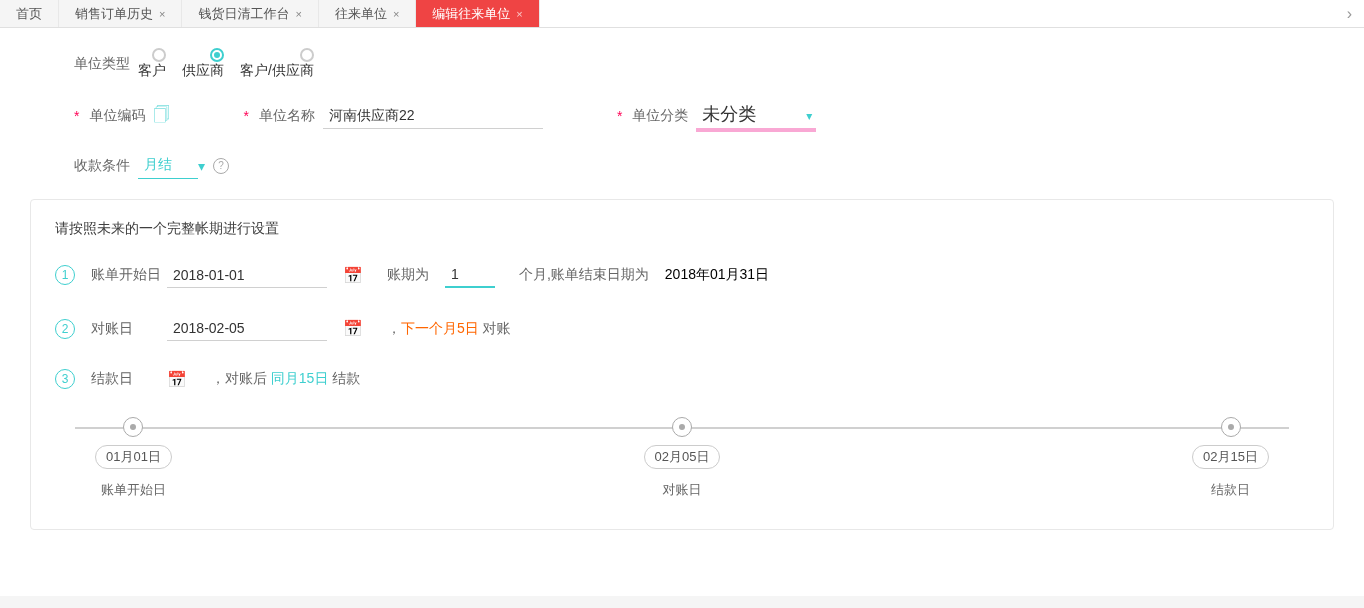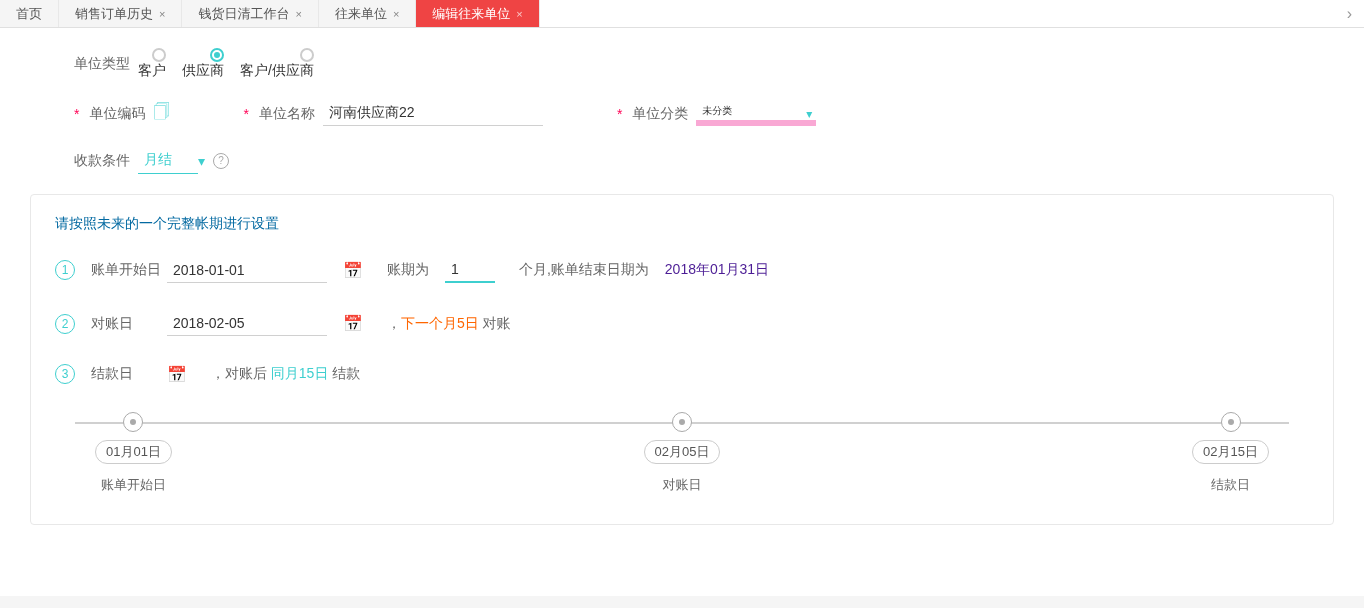--- a/index.html
+++ b/index.html
@@ -134,23 +134,23 @@
       padding: 4px 6px;
       min-width: 60px;
       cursor: pointer;
     }
     .dropdown-arrow {
       color: #3ecfcf;
       cursor: pointer;
     }
     .dropdown-select {
       border: none;
-      border-bottom: 6px solid #f9a8d4;
+      border-bottom: 4px solid #f9a8d4;
       outline: none;
-      font-size: 10px;
+      font-size: 18px;
       color: #333;
       background: transparent;
       padding: 4px 6px;
       width: 120px;
       cursor: pointer;
       appearance: none;
     }
     .select-wrapper {
       position: relative;
       display: flex;
@@ -166,21 +166,21 @@
 
     
     .period-box {
       border: 1px solid #e8e8e8;
       border-radius: 4px;
       padding: 20px 24px 30px;
       margin-bottom: 16px;
     }
     .period-title {
       font-size: 14px;
-      color: #0369a1;
+      color: #404040;
       margin-bottom: 24px;
     }
 
     
     .period-row {
       display: flex;
       align-items: center;
       margin-bottom: 28px;
       gap: 16px;
     }
@@ -364,21 +364,21 @@
     <div class="period-title">请按照未来的一个完整帐期进行设置</div>
 
     <div class="period-row">
       <span class="period-num">1</span>
       <span class="period-label">账单开始日</span>
       <input type="text" class="input-field" value="2018-01-01" style="">
       <span class="cal-icon">📅</span>
       <span class="period-desc">账期为</span>
       <input type="text" class="input-field narrow" value="1" style="border-bottom: 2px solid rgb(62, 207, 207);">
       <span class="period-desc">个月,账单结束日期为</span>
-      <span style="color:#4c1d95;">2018年01月31日</span>
+      <span style="color:#000000;">2018年01月31日</span>
     </div>
 
     <div class="period-row">
       <span class="period-num">2</span>
       <span class="period-label">对账日</span>
       <input type="text" class="input-field" value="2018-02-05" style="">
       <span class="cal-icon">📅</span>
       <span class="period-desc">，<span style="color:#ff6600;">下一个月5日</span> 对账</span>
     </div>
 

